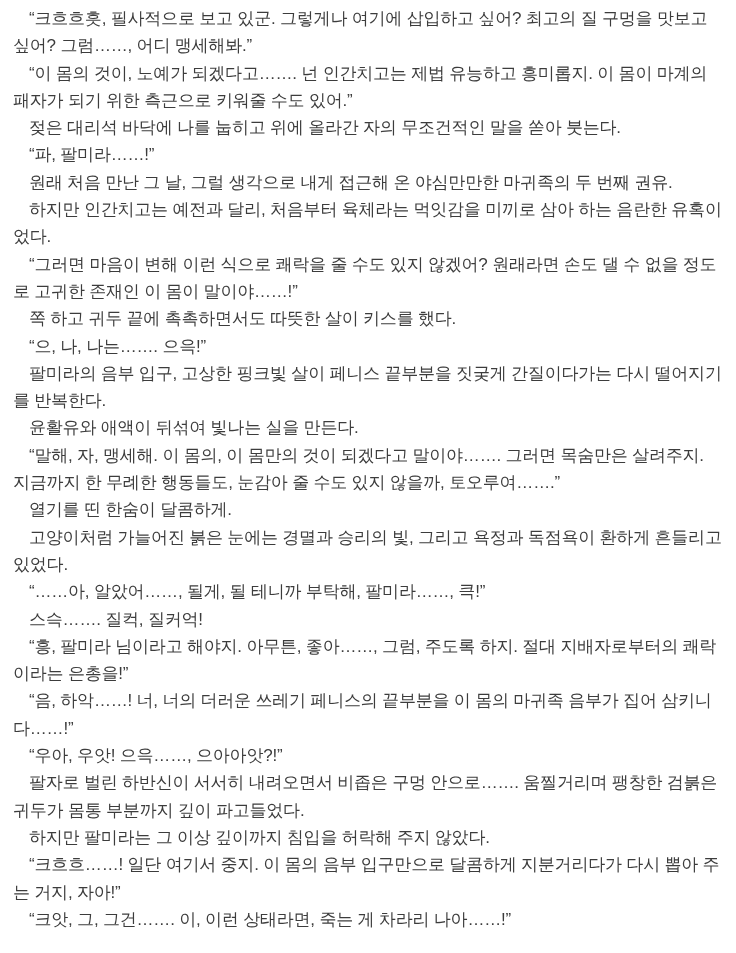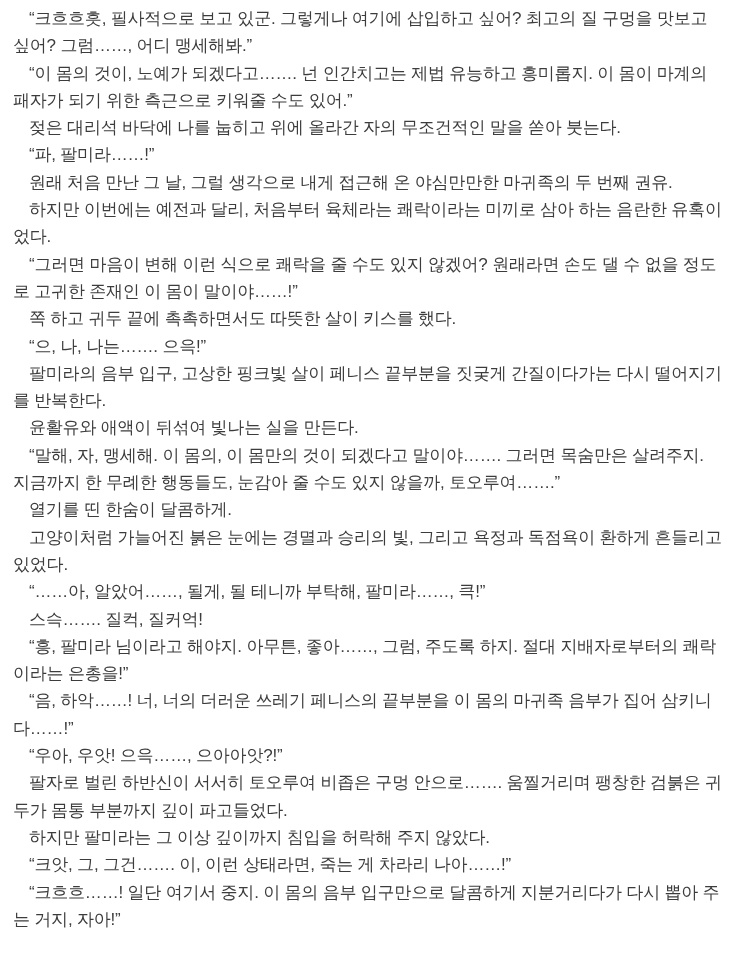--- a/index.html
+++ b/index.html
@@ -35,32 +35,32 @@
 </head>
 <body>
 
 <main class="page">
   <div id="paragraph-container">
       <p class="para">“크흐흐흣, 필사적으로 보고 있군. 그렇게나 여기에 삽입하고 싶어? 최고의 질 구멍을 맛보고 싶어? 그럼……, 어디 맹세해봐.”</p>
       <p class="para">“이 몸의 것이, 노예가 되겠다고……. 넌 인간치고는 제법 유능하고 흥미롭지. 이 몸이 마계의 패자가 되기 위한 측근으로 키워줄 수도 있어.”</p>
       <p class="para">젖은 대리석 바닥에 나를 눕히고 위에 올라간 자의 무조건적인 말을 쏟아 붓는다.</p>
       <p class="para">“파, 팔미라……!”</p>
       <p class="para">원래 처음 만난 그 날, 그럴 생각으로 내게 접근해 온 야심만만한 마귀족의 두 번째 권유.</p>
-      <p class="para">하지만 이번에는 예전과 달리, 처음부터 육체라는 쾌락이라는 미끼로 삼아 하는 음란한 유혹이었다.</p>
+      <p class="para">하지만 인간치고는 예전과 달리, 처음부터 육체라는 먹잇감을 미끼로 삼아 하는 음란한 유혹이었다.</p>
       <p class="para">“그러면 마음이 변해 이런 식으로 쾌락을 줄 수도 있지 않겠어? 원래라면 손도 댈 수 없을 정도로 고귀한 존재인 이 몸이 말이야……!”</p>
       <p class="para">쪽 하고 귀두 끝에 촉촉하면서도 따뜻한 살이 키스를 했다.</p>
       <p class="para">“으, 나, 나는……. 으윽!”</p>
       <p class="para">팔미라의 음부 입구, 고상한 핑크빛 살이 페니스 끝부분을 짓궂게 간질이다가는 다시 떨어지기를 반복한다.</p>
       <p class="para">윤활유와 애액이 뒤섞여 빛나는 실을 만든다.</p>
       <p class="para">“말해, 자, 맹세해. 이 몸의, 이 몸만의 것이 되겠다고 말이야……. 그러면 목숨만은 살려주지. 지금까지 한 무례한 행동들도, 눈감아 줄 수도 있지 않을까, 토오루여…….”</p>
       <p class="para">열기를 띤 한숨이 달콤하게.</p>
       <p class="para">고양이처럼 가늘어진 붉은 눈에는 경멸과 승리의 빛, 그리고 욕정과 독점욕이 환하게 흔들리고 있었다.</p>
       <p class="para">“……아, 알았어……, 될게, 될 테니까 부탁해, 팔미라……, 큭!”</p>
       <p class="para">스슥……. 질컥, 질커억!</p>
       <p class="para">“흥, 팔미라 님이라고 해야지. 아무튼, 좋아……, 그럼, 주도록 하지. 절대 지배자로부터의 쾌락이라는 은총을!”</p>
       <p class="para">“음, 하악……! 너, 너의 더러운 쓰레기 페니스의 끝부분을 이 몸의 마귀족 음부가 집어 삼키니다……!”</p>
       <p class="para">“우아, 우앗! 으윽……, 으아아앗?!”</p>
-      <p class="para">팔자로 벌린 하반신이 서서히 토오루여 비좁은 구멍 안으로……. 움찔거리며 팽창한 검붉은 귀두가 몸통 부분까지 깊이 파고들었다.</p>
+      <p class="para">팔자로 벌린 하반신이 서서히 내려오면서 비좁은 구멍 안으로……. 움찔거리며 팽창한 검붉은 귀두가 몸통 부분까지 깊이 파고들었다.</p>
       <p class="para">하지만 팔미라는 그 이상 깊이까지 침입을 허락해 주지 않았다.</p>
+      <p class="para">“크흐흐……! 일단 여기서 중지. 이 몸의 음부 입구만으로 달콤하게 지분거리다가 다시 뽑아 주는 거지, 자아!”</p>
       <p class="para">“크앗, 그, 그건……. 이, 이런 상태라면, 죽는 게 차라리 나아……!”</p>
-      <p class="para">“크흐흐……! 일단 여기서 중지. 이 몸의 음부 입구만으로 달콤하게 지분거리다가 다시 뽑아 주는 거지, 자아!”</p>
     </div>
 </main>
 
 </body></html>

